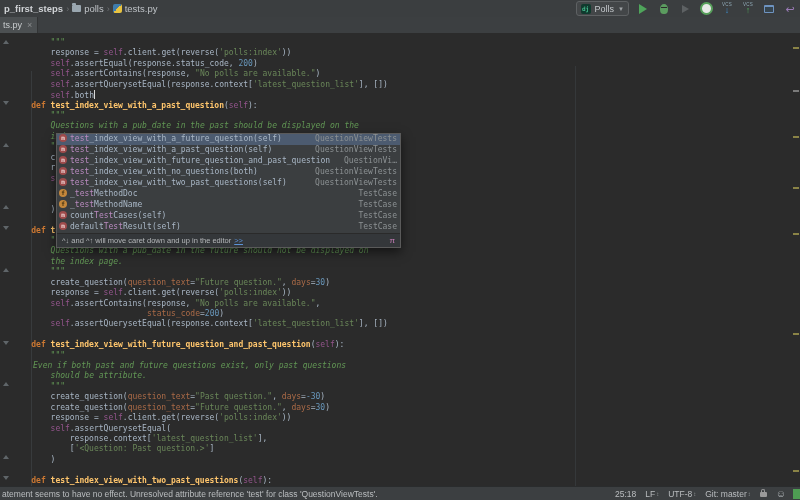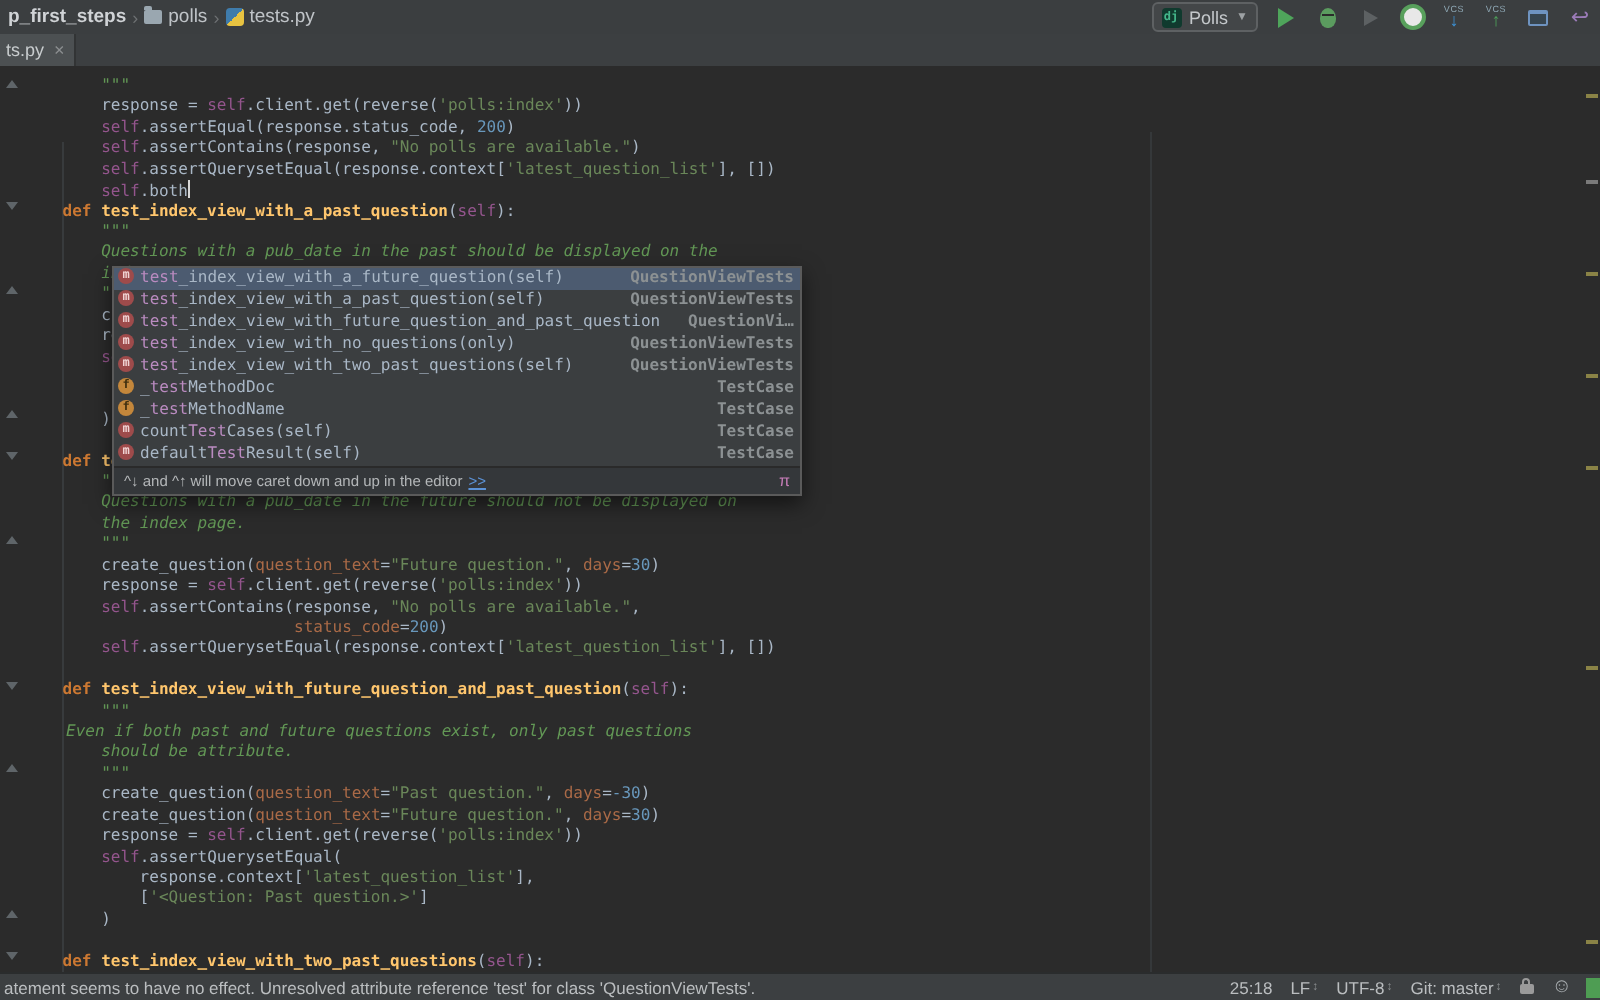--- a/index.html
+++ b/index.html
@@ -68,21 +68,21 @@
   .popup{position:absolute;left:56px;top:100px;width:343px;background:#3B3E40;border:1px solid #5A5A5A;
          box-shadow:0 4px 10px rgba(0,0,0,.55);z-index:10;}
   .pop-item{display:flex;align-items:flex-start;height:11px;padding:0 3px 0 2px;
             font-family:"DejaVu Sans Mono",monospace;font-size:8px;color:#A9B7C6;white-space:nowrap;overflow:hidden;}
   .pop-item.selected{background:#4C5B70;}
   .pop-ic{flex:none;width:8px;height:8px;border-radius:50%;margin-right:3px;
           font-size:6px;font-weight:bold;line-height:8px;text-align:center;font-family:"DejaVu Sans Mono",monospace;}
   .pop-ic.m{background:#9E4B4B;color:#F0D4D4;}
   .pop-ic.f{background:#C4873B;color:#41300F;}
   .match{color:#BA8BC0;}
-  .pop-right{margin-left:auto;padding-left:8px;color:#8C9193;flex:none;font-weight:bold;}
+  .pop-right{margin-left:auto;padding-left:8px;color:#8C9193;flex:none;}
   .pop-footer{display:flex;align-items:center;height:13px;background:#34373A;border-top:1px solid #2A2A2A;
               padding:0 5px;font-size:7.5px;color:#B4B7B9;}
   .pop-footer a{color:#5C92D6;text-decoration:underline;margin-left:3px;cursor:pointer;}
   .pop-pi{margin-left:auto;color:#C77DB8;font-size:8px;}
 
   
   .statusbar{position:absolute;left:0;bottom:0;width:800px;height:13px;background:#3C3F41;
              border-top:1px solid #2A2C2D;display:flex;align-items:center;font-size:8.5px;color:#BBBEC0;}
   .status-msg{padding-left:2px;white-space:nowrap;overflow:hidden;}
   .status-right{margin-left:auto;display:flex;align-items:flex-start;gap:9px;padding-right:14px;}
@@ -240,21 +240,21 @@
             <span><span></span><span class="match">test</span><span>_index_view_with_a_past_question(self)</span></span>
             <span class="pop-right">QuestionViewTests</span>
           </div>
           <div class="pop-item">
             <span class="pop-ic m">m</span>
             <span><span></span><span class="match">test</span><span>_index_view_with_future_question_and_past_question</span></span>
             <span class="pop-right">QuestionVi…</span>
           </div>
           <div class="pop-item">
             <span class="pop-ic m">m</span>
-            <span><span></span><span class="match">test</span><span>_index_view_with_no_questions(only)</span></span>
+            <span><span></span><span class="match">test</span><span>_index_view_with_no_questions(both)</span></span>
             <span class="pop-right">QuestionViewTests</span>
           </div>
           <div class="pop-item">
             <span class="pop-ic m">m</span>
             <span><span></span><span class="match">test</span><span>_index_view_with_two_past_questions(self)</span></span>
             <span class="pop-right">QuestionViewTests</span>
           </div>
           <div class="pop-item">
             <span class="pop-ic f">f</span>
             <span><span>_</span><span class="match">test</span><span>MethodDoc</span></span>

